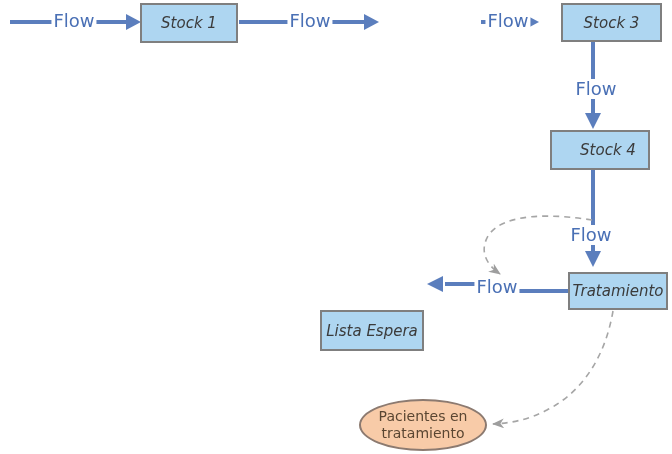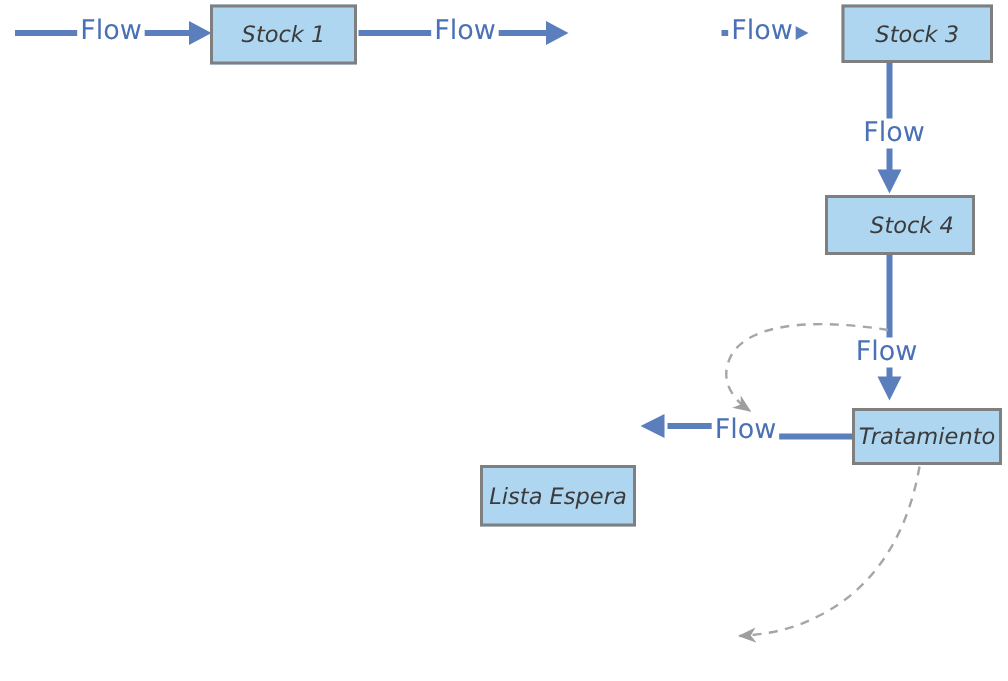--- a/index.html
+++ b/index.html
@@ -110,20 +110,23 @@
   </div>
 
   <div class="stock" style="left:320px; top:262px; width:104px; height:41px;margin-top:48px;">
     <span>Lista Espera</span>
   </div>
 
   <div class="stock" style="left:568px; top:272px; width:100px; height:38px;justify-content:center;">
     <span>Tratamiento</span>
   </div>
 
+  <div class="variable" style="left:359px; top:399px; width:128px; height:52px;">
+    <span>Pacientes en tratamiento</span>
+  </div>
 
   <div class="flow-label" style="left:74px; top:21px;">Flow</div>
   <div class="flow-label" style="left:310px; top:21px;">Flow</div>
   <div class="flow-label" style="left:508px; top:21px;">Flow</div>
   <div class="flow-label" style="left:596px; top:89px;">Flow</div>
   <div class="flow-label" style="left:591px; top:235px;">Flow</div>
   <div class="flow-label" style="left:497px; top:287px;">Flow</div>
 
 </div>
 

